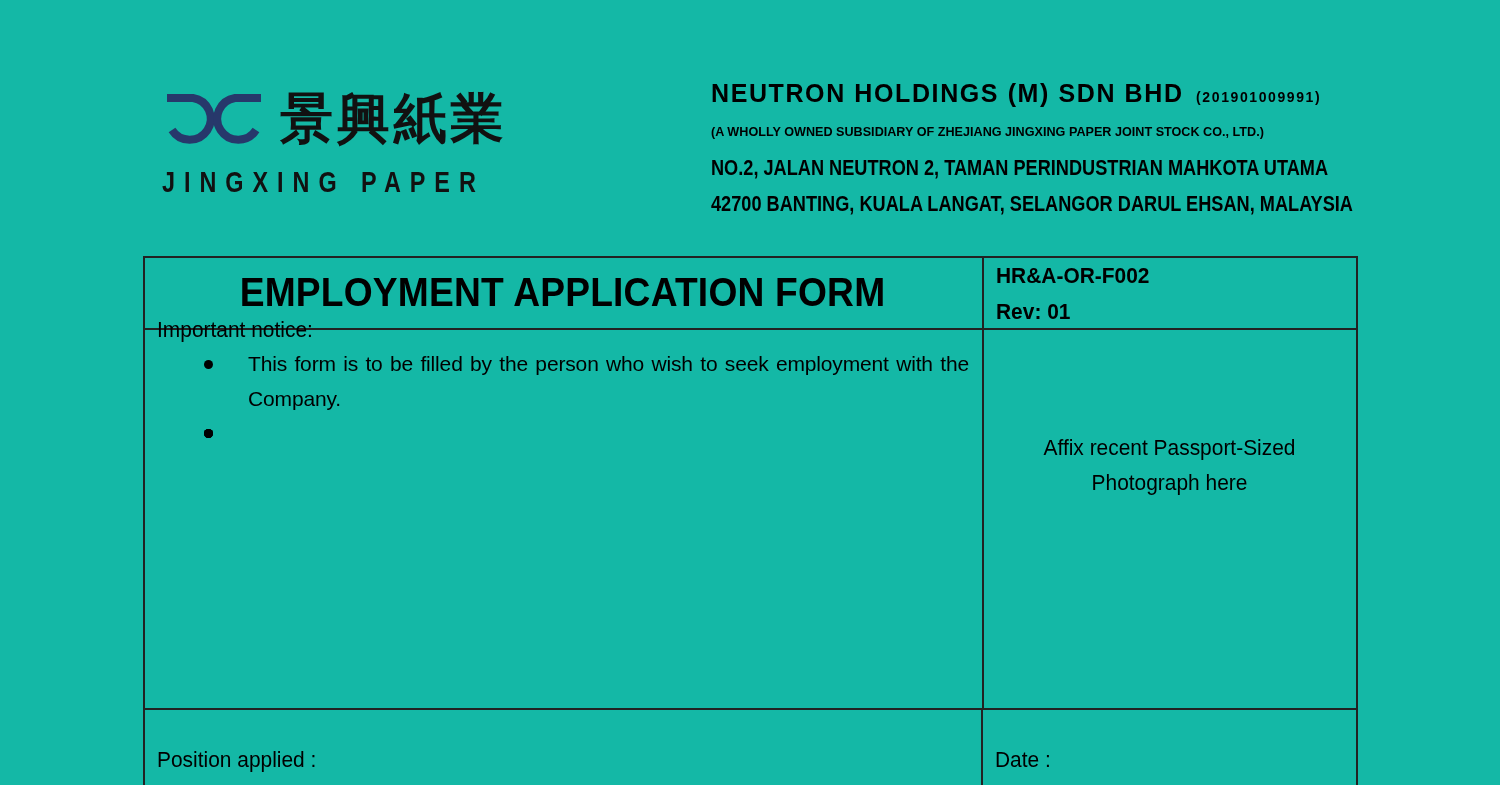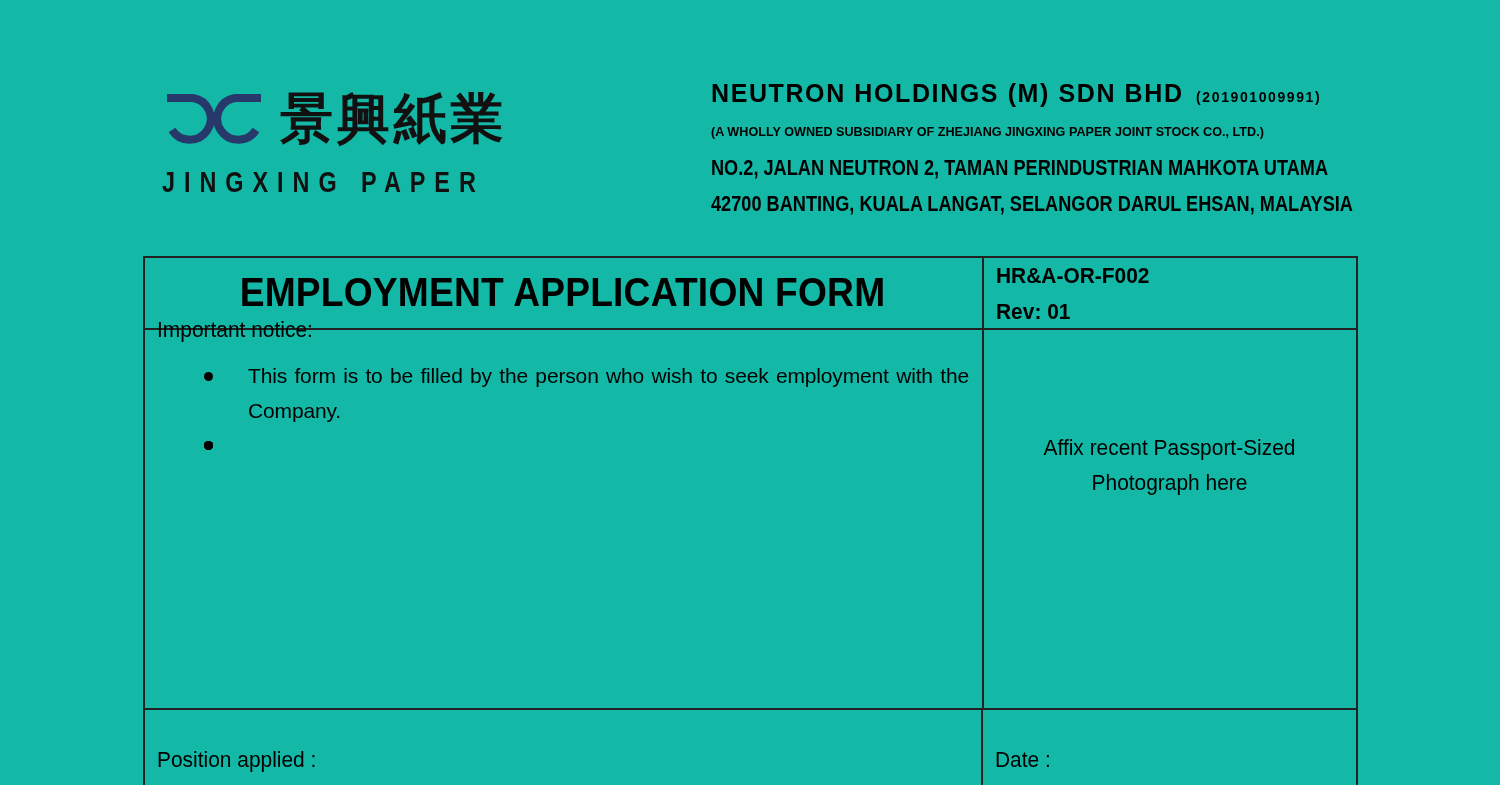--- a/index.html
+++ b/index.html
@@ -165,21 +165,20 @@
       left: 47px; top: 13px;
       width: 9px; height: 9px;
       border-radius: 50%;
       background: #000;
     }
     .notice-text {
       display: block;
       text-align: justify;
       font-size: 21px;
       letter-spacing: -0.15px;
-      margin-top: 12px;
     }
 
     .photo-box {
       position: absolute;
       left: 839px; top: 72px;
       width: 375px; height: 468px;
     }
     .photo-text {
       position: absolute;
       left: 0; top: 103px;

